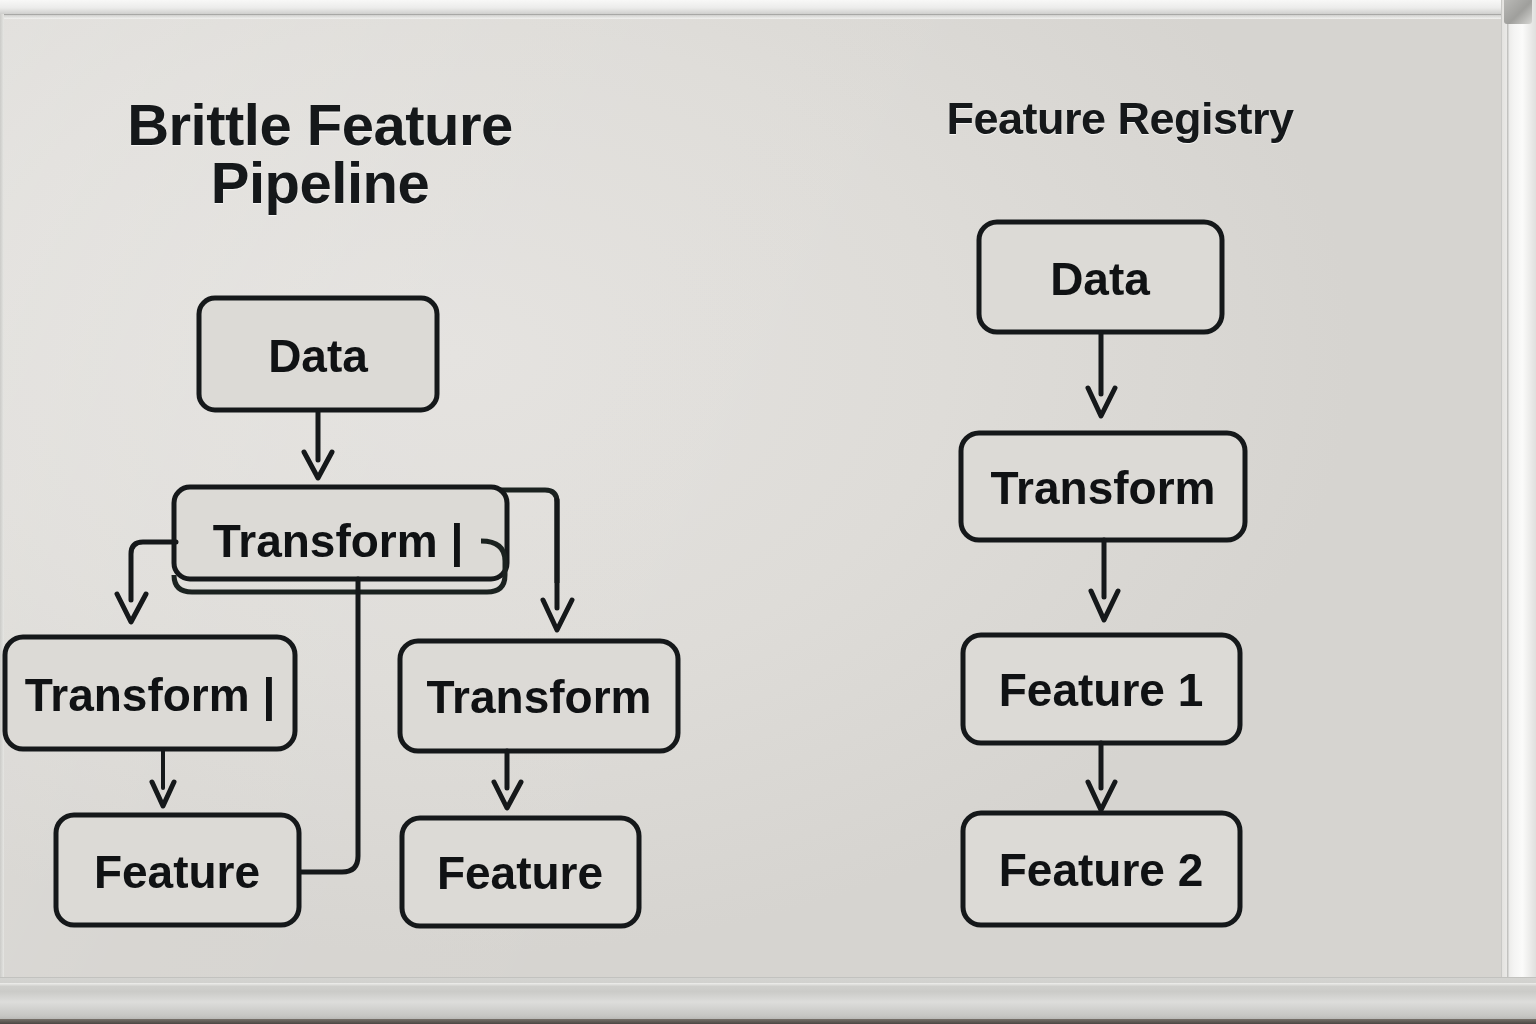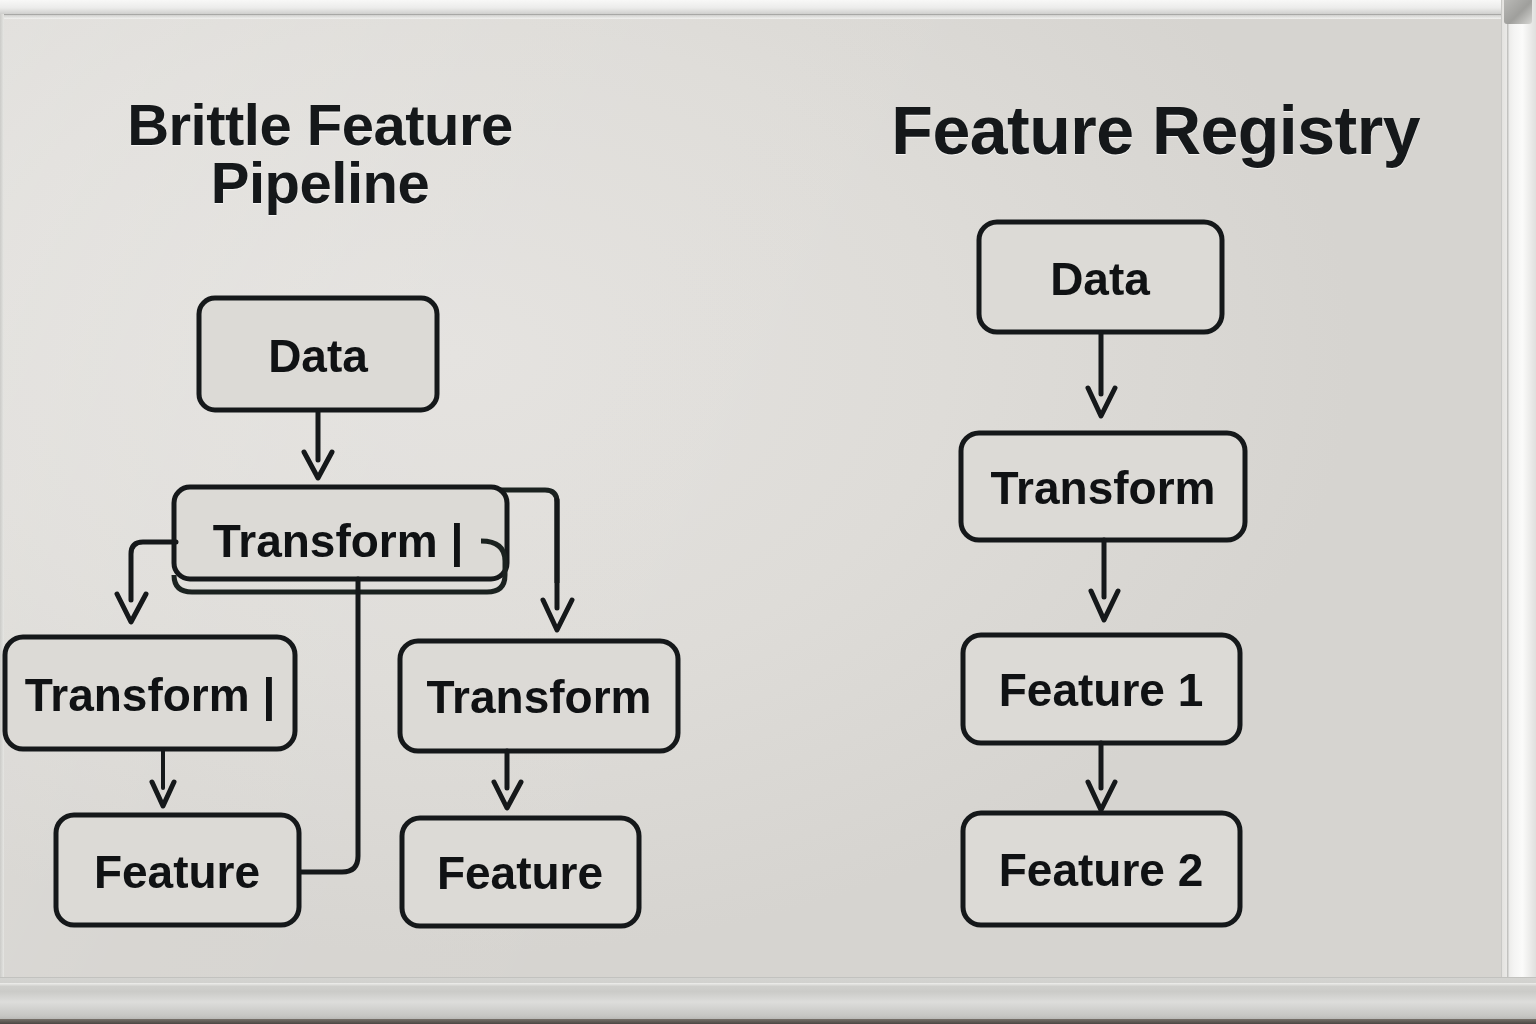--- a/index.html
+++ b/index.html
@@ -109,22 +109,21 @@
     white-space: pre-line;
   }
   #title-left {
     left: 60px; top: 96px;
     width: 520px;
     font-size: 58px;
   }
   #title-right {
     left: 820px; top: 96px;
     width: 600px;
-    font-size: 68px;
-    text-align: right;
+    font-size: 45px;
   }
 
   
   #diagram {
     position: absolute;
     left: 0; top: 0;
     width: 1536px; height: 1024px;
     pointer-events: none;
   }
   #diagram text {

